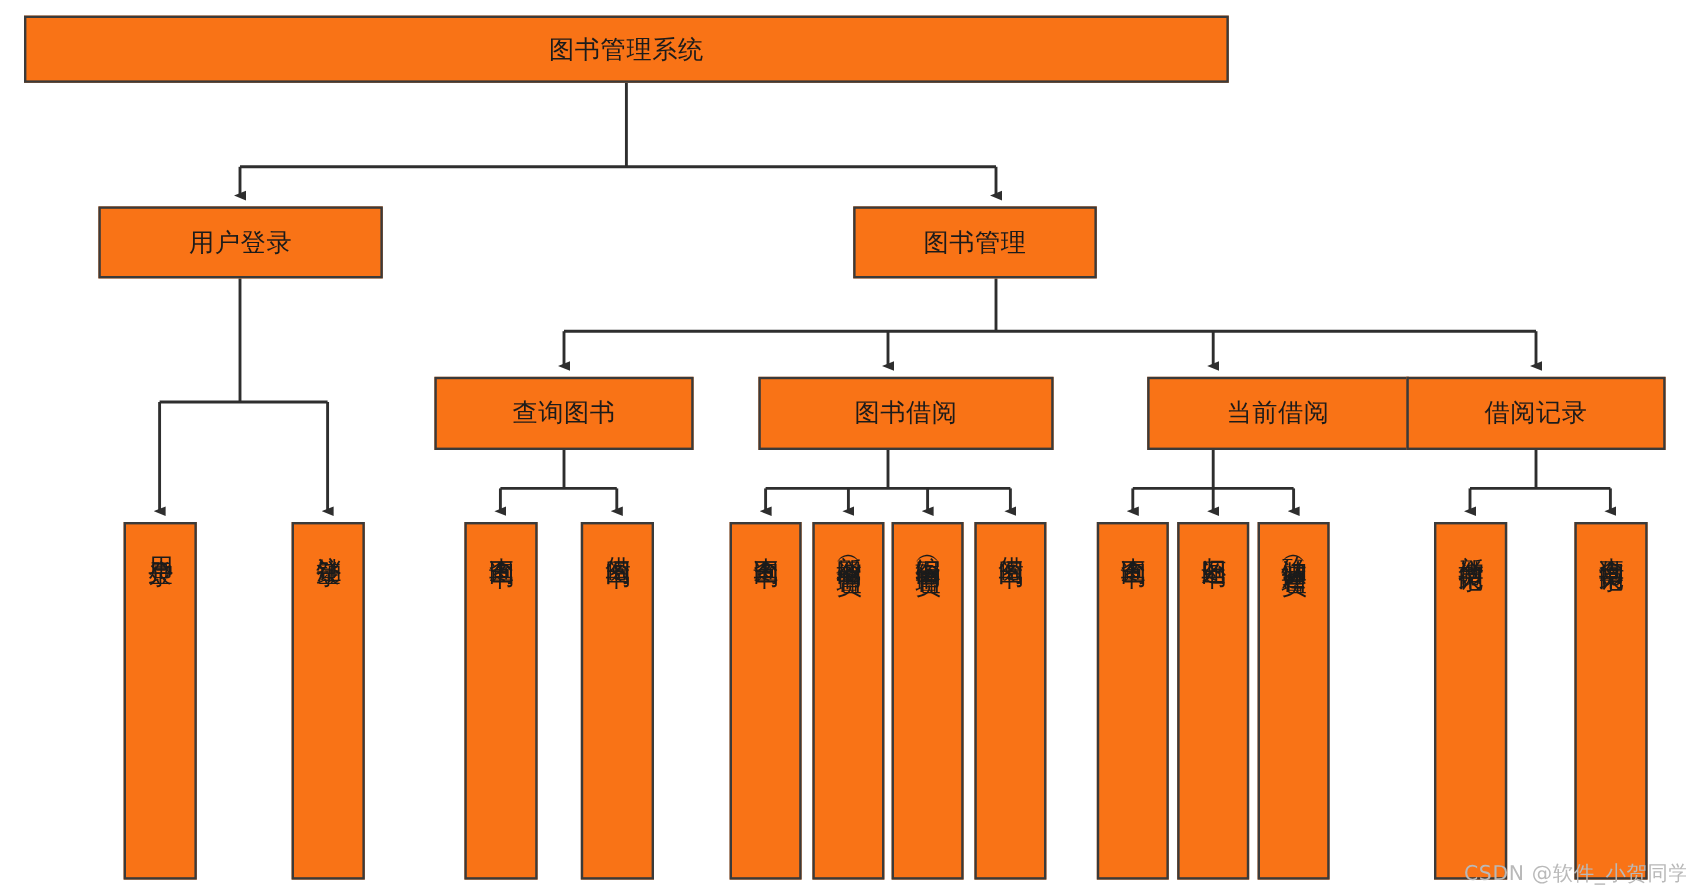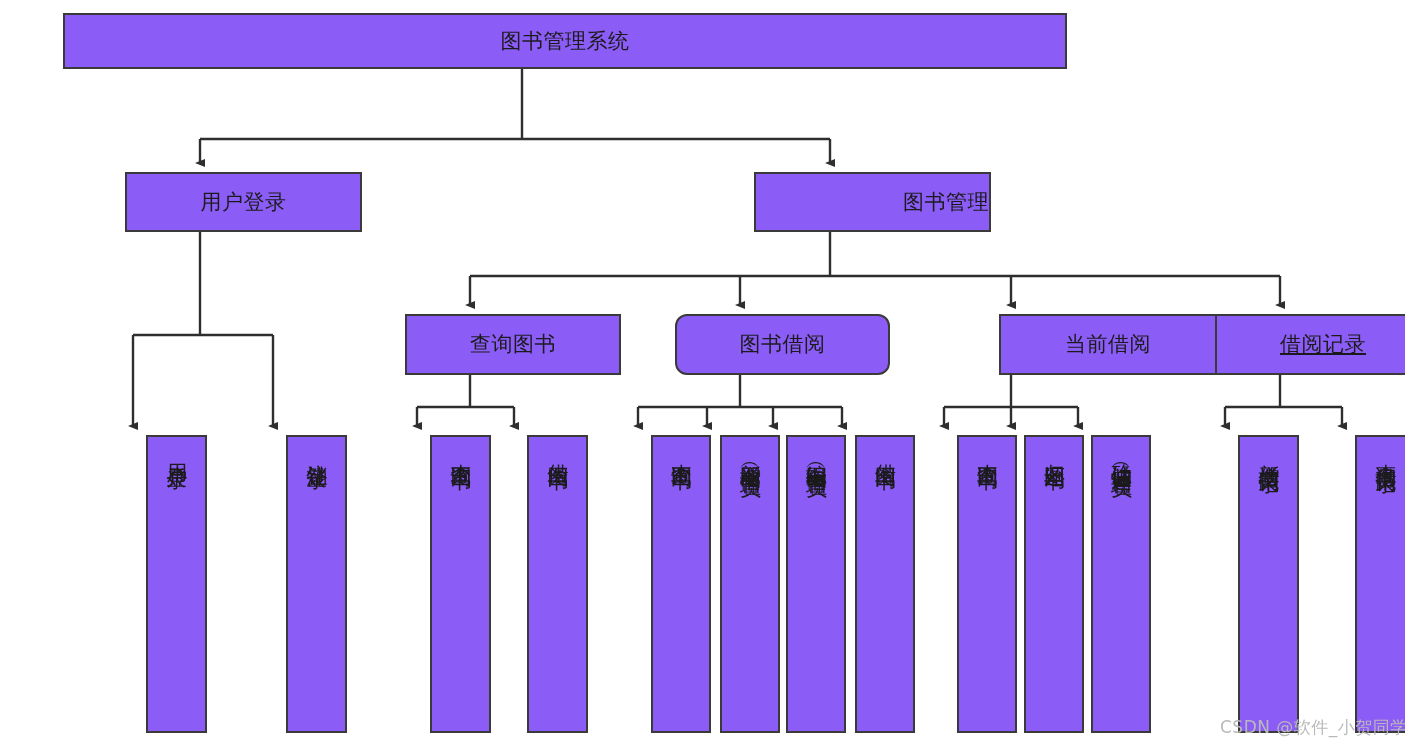--- a/index.html
+++ b/index.html
@@ -21,27 +21,26 @@
     position: absolute;
     left: 0;
     top: 0;
     width: 1405px;
     height: 747px;
     pointer-events: none;
   }
   .node {
     position: absolute;
     box-sizing: border-box;
-    background: #8b5cf6;
+    background: #f97316;
     border: 2.4px solid #3a3a3a;
     display: flex;
     align-items: center;
     justify-content: center;
     color: #1b1b1b;
-    margin-left: 43px;
   }
   .node-label {
     display: block;
     text-align: center;
     line-height: 1.18;
     white-space: nowrap;
   }
   .horiz .node-label {
     font-size: 21px;
     letter-spacing: 0.5px;
@@ -124,37 +123,37 @@
   </svg>
 
   <div class="node horiz" style="left:20px; top:13px; width:1004px; height:56px;">
     <span class="node-label">图书管理系统</span>
   </div>
 
   <div class="node horiz" style="left:82px; top:172px; width:237px; height:60px;">
     <span class="node-label">用户登录</span>
   </div>
 
-  <div class="node horiz" style="left:711px; top:172px; width:237px; height:60px;justify-content:flex-end;">
+  <div class="node horiz" style="left:711px; top:172px; width:203px; height:60px;">
     <span class="node-label">图书管理</span>
   </div>
 
   <div class="node horiz" style="left:362px; top:314px; width:216px; height:61px;">
     <span class="node-label">查询图书</span>
   </div>
 
-  <div class="node horiz" style="left:632px; top:314px; width:215px; height:61px;border-radius:12px;">
+  <div class="node horiz" style="left:632px; top:314px; width:246px; height:61px;">
     <span class="node-label">图书借阅</span>
   </div>
 
   <div class="node horiz" style="left:956px; top:314px; width:218px; height:61px;">
     <span class="node-label">当前借阅</span>
   </div>
 
-  <div class="node horiz" style="left:1172px; top:314px; width:216px; height:61px;text-decoration:underline;">
+  <div class="node horiz" style="left:1172px; top:314px; width:216px; height:61px;">
     <span class="node-label">借阅记录</span>
   </div>
 
   <div class="node vert" style="left:103px; top:435px; width:61px; height:298px;">
     <span class="node-label">用户登录</span>
   </div>
 
   <div class="node vert" style="left:243px; top:435px; width:61px; height:298px;">
     <span class="node-label">注销登录</span>
   </div>

